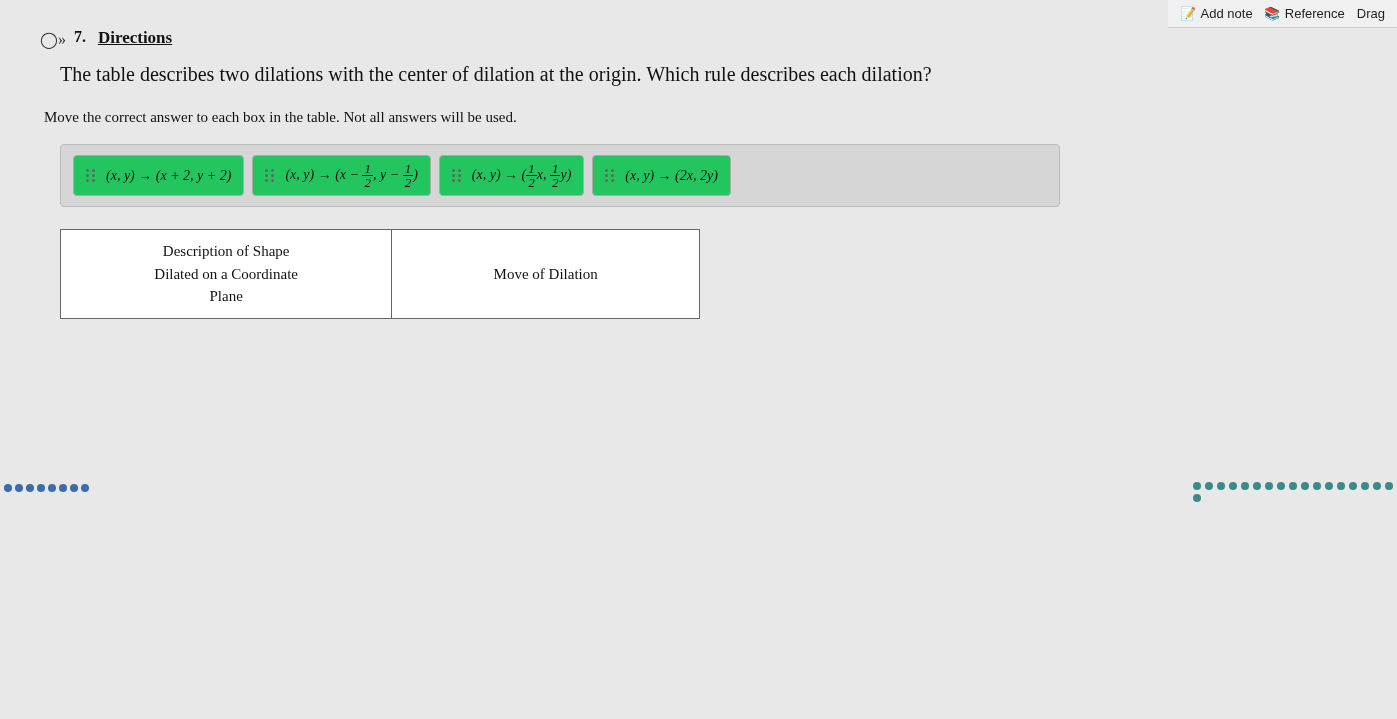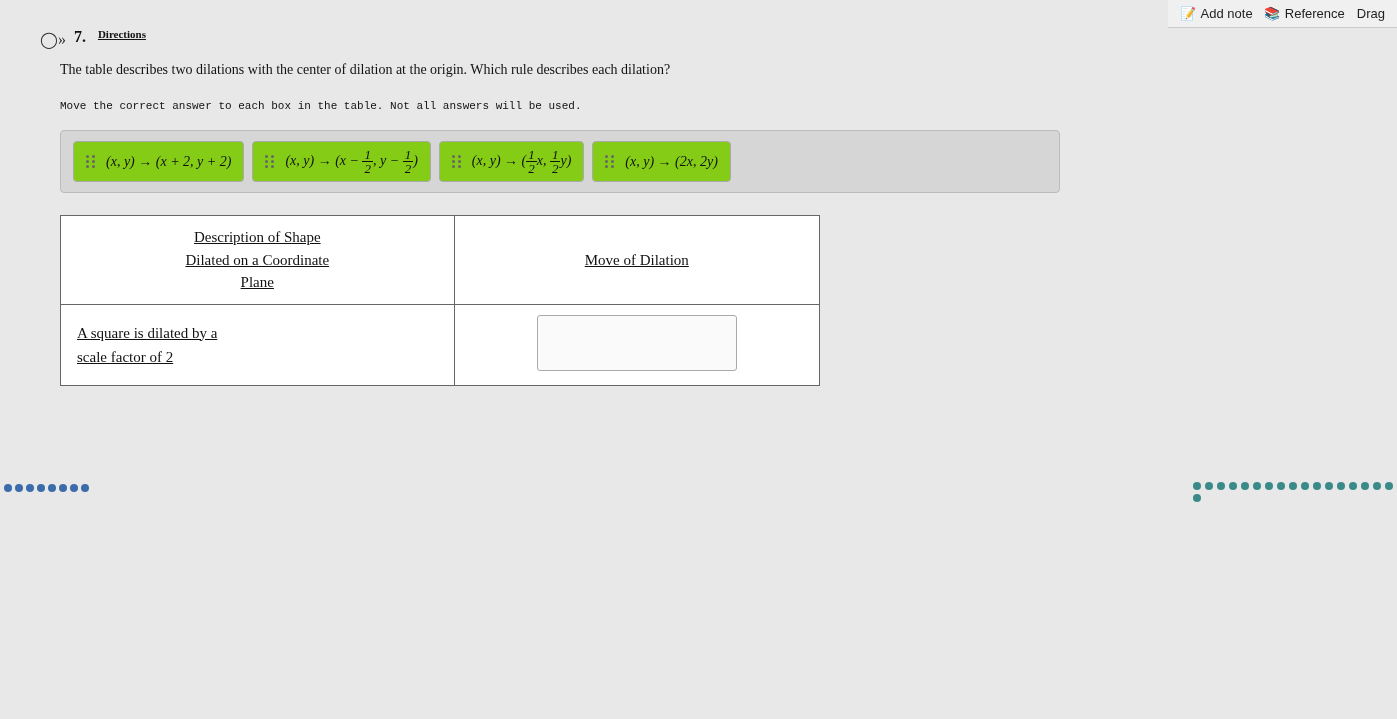--- a/index.html
+++ b/index.html
@@ -55,64 +55,63 @@
       color: #333;
     }
 
     .q-number {
       font-size: 16px;
       font-weight: bold;
       margin-right: 4px;
     }
 
     .directions-label {
-      font-size: 11px;
+      font-size: 17px;
       font-weight: bold;
       text-decoration: underline;
     }
 
     .italic-text {
       font-style: italic;
       font-size: 15px;
       margin-left: 52px;
       margin-bottom: 18px;
       color: #111;
     }
 
     .description-text {
-      font-size: 14px;
+      font-size: 20px;
       margin-left: 20px;
       margin-bottom: 20px;
       color: #111;
       line-height: 1.5;
     }
 
     .move-text {
-      font-size: 11px;
-      margin-left: 20px;
+      font-size: 15px;
+      margin-left: 4px;
       margin-bottom: 18px;
       color: #111;
-      font-family: Liberation Mono, monospace;
     }
 
     
     .answer-choices {
       display: flex;
       flex-wrap: wrap;
       gap: 8px;
       margin-left: 20px;
       margin-bottom: 22px;
       background: #d6d6d6;
       border: 1px solid #bbb;
       border-radius: 4px;
       padding: 10px 12px;
     }
 
     .answer-chip {
-      background: #84cc16;
+      background: #22c55e;
       border: 1.5px solid #aaa;
       border-radius: 4px;
       padding: 6px 12px;
       font-size: 14px;
       display: flex;
       align-items: center;
       gap: 6px;
       cursor: grab;
       white-space: nowrap;
       justify-content: flex-end;
@@ -133,23 +132,22 @@
     }
 
     
     .table-wrapper {
       margin-left: 20px;
       margin-top: 4px;
     }
 
     .dilation-table {
       border-collapse: collapse;
-      width: 760px;
+      width: 640px;
       background: white;
-      text-decoration: underline;
     }
 
     .dilation-table th,
     .dilation-table td {
       border: 1.5px solid #666;
       padding: 10px 16px;
       text-align: center;
       vertical-align: middle;
       font-size: 15px;
     }
@@ -349,31 +347,20 @@
         <tr>
           <th class="col-left header-cell-left header-row-cell">
             Description of Shape<br>Dilated on a Coordinate<br>Plane
           </th>
           <th class="col-right header-row-cell">
             <span>Move of Dilation</span>
           </th>
         </tr>
       </thead>
       <tbody>
-        <tr>
-          <td class="col-left">
-            <div class="cell-content">
-              <span>A square is dilated by a</span><br>
-              <span>scale factor of 2</span>
-            </div>
-          </td>
-          <td class="col-right">
-            <div class="drop-box"></div>
-          </td>
-        </tr>
       </tbody>
     </table>
   </div>
 
 </div>
 
 <div class="side-dots">
   <div style="display:flex;gap:3px;">
     <div class="side-dot" style="background:#3a6baa;"></div>
     <div class="side-dot" style="background:#3a6baa;"></div>

